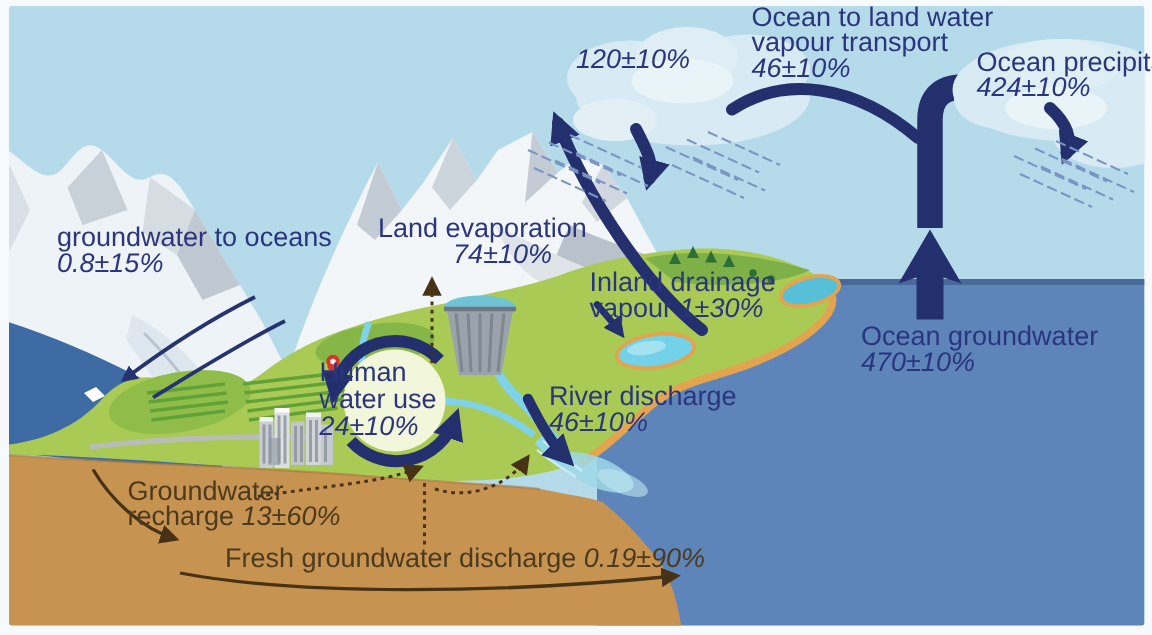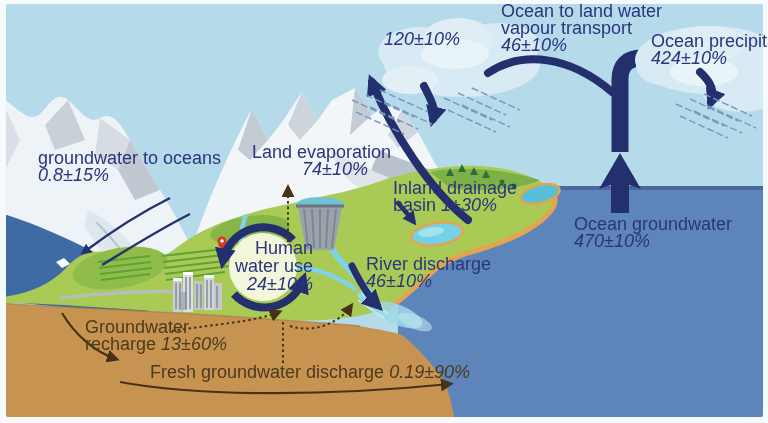--- a/index.html
+++ b/index.html
@@ -3,21 +3,21 @@
 <meta charset="utf-8">
 <style>
   html,body{margin:0;padding:0;background:#fff;}
   .stage{position:relative;width:768px;height:423px;background:#f7fafc;overflow:hidden;
          font-family:"Liberation Sans",sans-serif;}
   .scene{position:absolute;left:0;top:0;}
   .lbl{position:absolute;font-size:18px;line-height:17px;color:#2a357d;white-space:nowrap;z-index:5;}
   .lbl .val{font-style:italic;}
   .lbl.brown{color:#4c3a1e;}
   .lbl.right{text-align:right;}
-  .lbl.center{text-align:right;line-height:18px;}
+  .lbl.center{text-align:left;line-height:18px;}
   .inline-val{font-style:italic;margin-left:5px;}
   .indent{}
   #lab-landprec{left:384px;top:31px;}
   #lab-o2l{left:501px;top:3px;}
   #lab-oceanprec{left:651px;top:33px;}
   #lab-netloss{left:38px;top:150px;}
   #lab-landevap{left:232px;top:144px;width:116px;margin-left:20px;}
   #lab-inland{left:393px;top:180px;}
   #lab-human{left:213px;top:239px;width:100px;}
   #lab-river{left:366px;top:256px;}
@@ -264,21 +264,21 @@
   <div class="val indent">0.8±15%</div>
 </div>
 
 <div class="lbl right" id="lab-landevap">
   <div>Land evaporation</div>
   <div class="val">74±10%</div>
 </div>
 
 <div class="lbl" id="lab-inland">
   <div>Inland drainage</div>
-  <div><span>basin</span><span class="inline-val">1±30%</span></div>
+  <div><span>vapour</span><span class="inline-val">1±30%</span></div>
 </div>
 
 <div class="lbl center" id="lab-human">
   <div>Human</div>
   <div>water use</div>
   <div class="val">24±10%</div>
 </div>
 
 <div class="lbl" id="lab-river">
   <div>River discharge</div>

